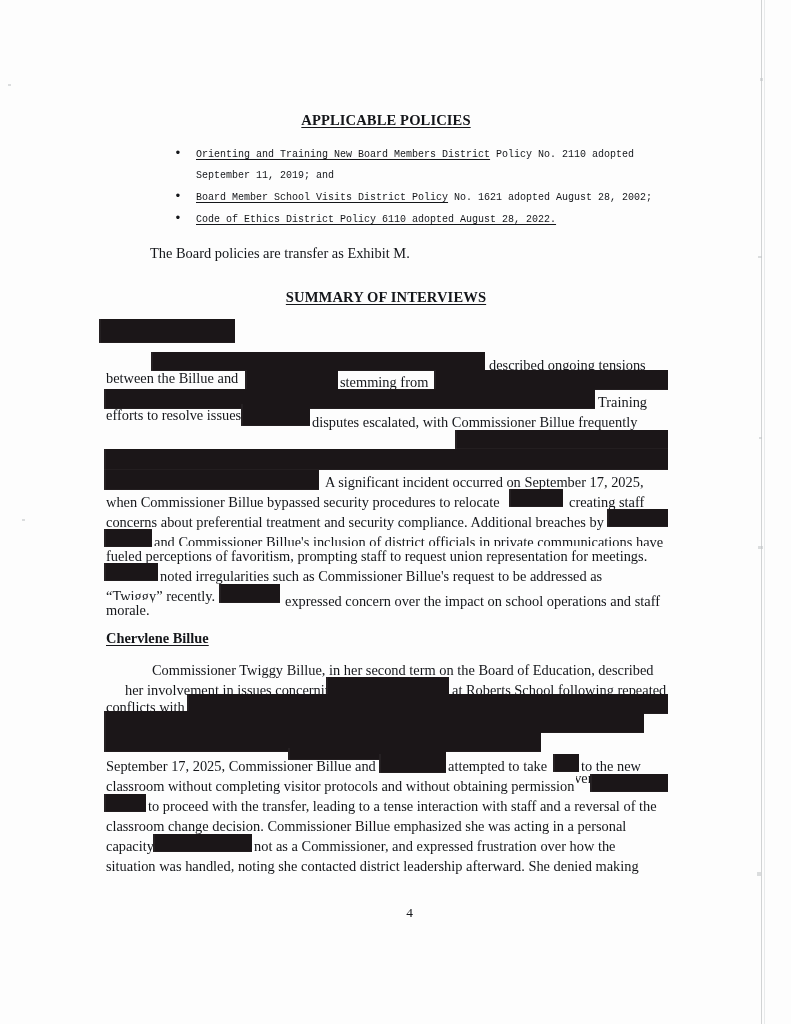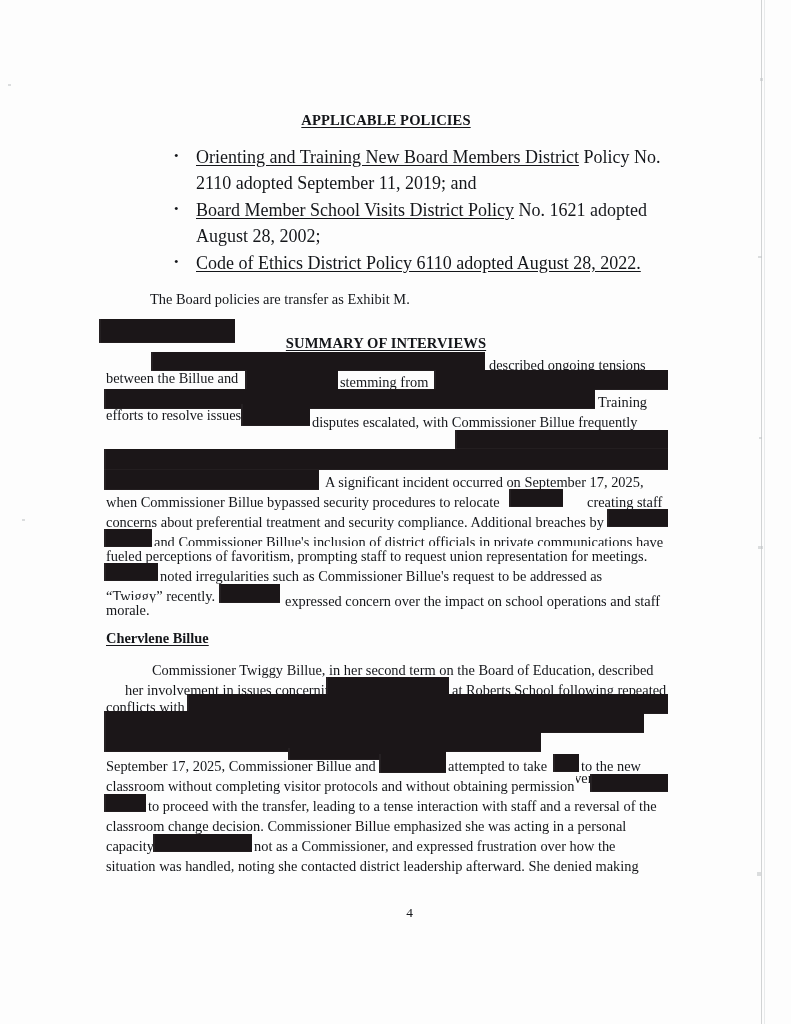--- a/index.html
+++ b/index.html
@@ -60,23 +60,24 @@
   }
 
   .bullets {
     margin: 15px 0 0 0;
     padding: 0;
     list-style: none;
   }
   .bullets li {
     position: relative;
     padding-left: 92px;
-    font-size: 18px;
-    line-height: 26px;
+    font-size: 10px;
+    line-height: 21px;
     margin-bottom: 1px;
+    font-family: Liberation Mono, monospace;
   }
   .bullets li::before {
     content: "\2022";
     position: absolute;
     left: 70px;
     top: -1px;
     font-size: 13px;
   }
   .u { text-decoration: underline; text-underline-offset: 2px; }
 
@@ -161,21 +162,21 @@
   </div>
 
   <div class="island" style="left:487px;top:355px;">described ongoing tensions</div>
   <div class="island" style="left:104px;top:368px;">between the Billue and</div>
   <div class="island" style="left:338px;top:372px;">stemming from</div>
   <div class="island" style="left:596px;top:392px;">Training</div>
   <div class="island" style="left:104px;top:405px;">efforts to resolve issues,</div>
   <div class="island" style="left:310px;top:412px;">disputes escalated, with Commissioner Billue frequently</div>
   <div class="island" style="left:323px;top:472px;">A significant incident occurred on September 17, 2025,</div>
   <div class="island" style="left:104px;top:492px;">when Commissioner Billue bypassed security procedures to relocate</div>
-  <div class="island" style="left:567px;top:492px;margin-left:18px;">creating staff</div>
+  <div class="island" style="left:567px;top:492px;">creating staff</div>
   <div class="island" style="left:104px;top:512px;">concerns about preferential treatment and security compliance. Additional breaches by</div>
   <div class="island" style="left:152px;top:532px;">and Commissioner Billue's inclusion of district officials in private communications have</div>
   <div class="island" style="left:104px;top:546px;">fueled perceptions of favoritism, prompting staff to request union representation for meetings.</div>
   <div class="island" style="left:158px;top:566px;">noted irregularities such as Commissioner Billue's request to be addressed as</div>
   <div class="island" style="left:104px;top:586px;">“Twiggy” recently.</div>
   <div class="island" style="left:283px;top:591px;">expressed concern over the impact on school operations and staff</div>
   <div class="island" style="left:104px;top:600px;">morale.</div>
 
   <div class="island" style="left:104px;top:628px;font-weight:bold;text-decoration:underline;text-underline-offset:2px;">Chervlene Billue</div>
 

